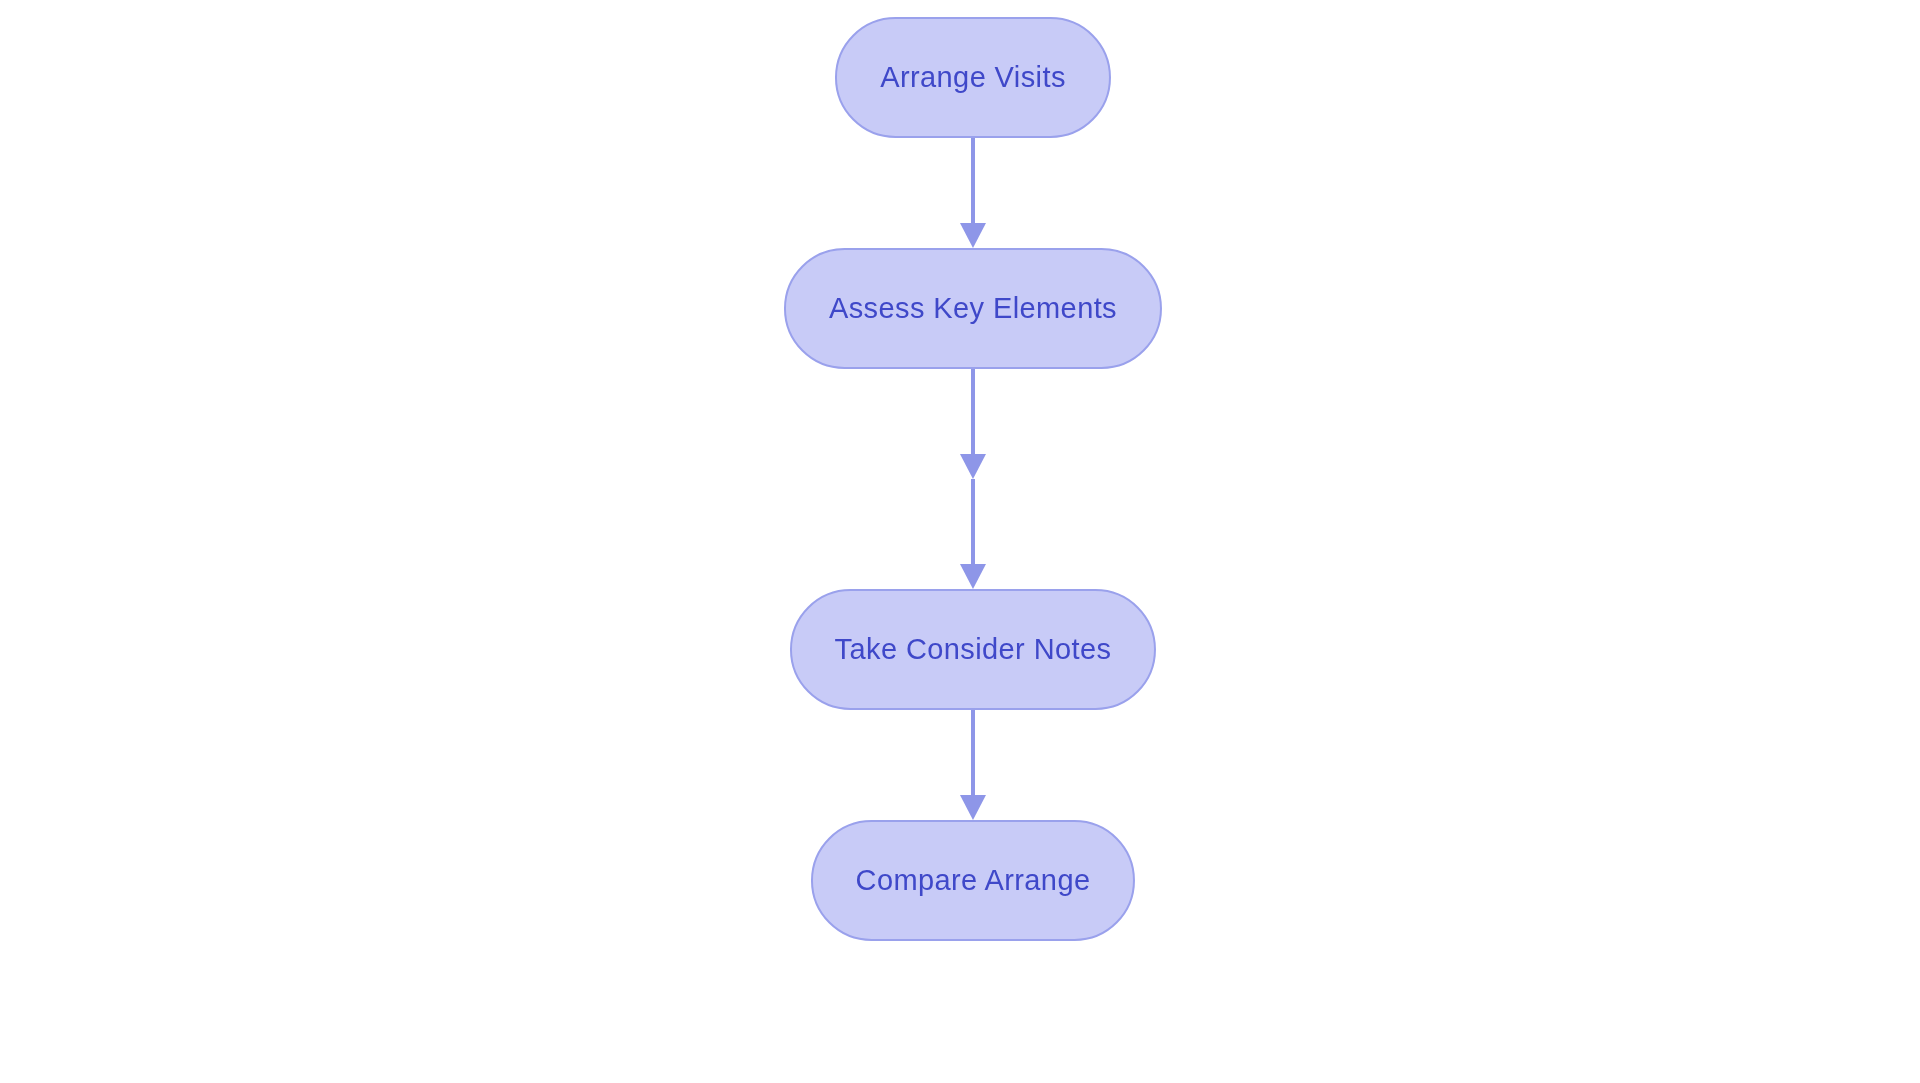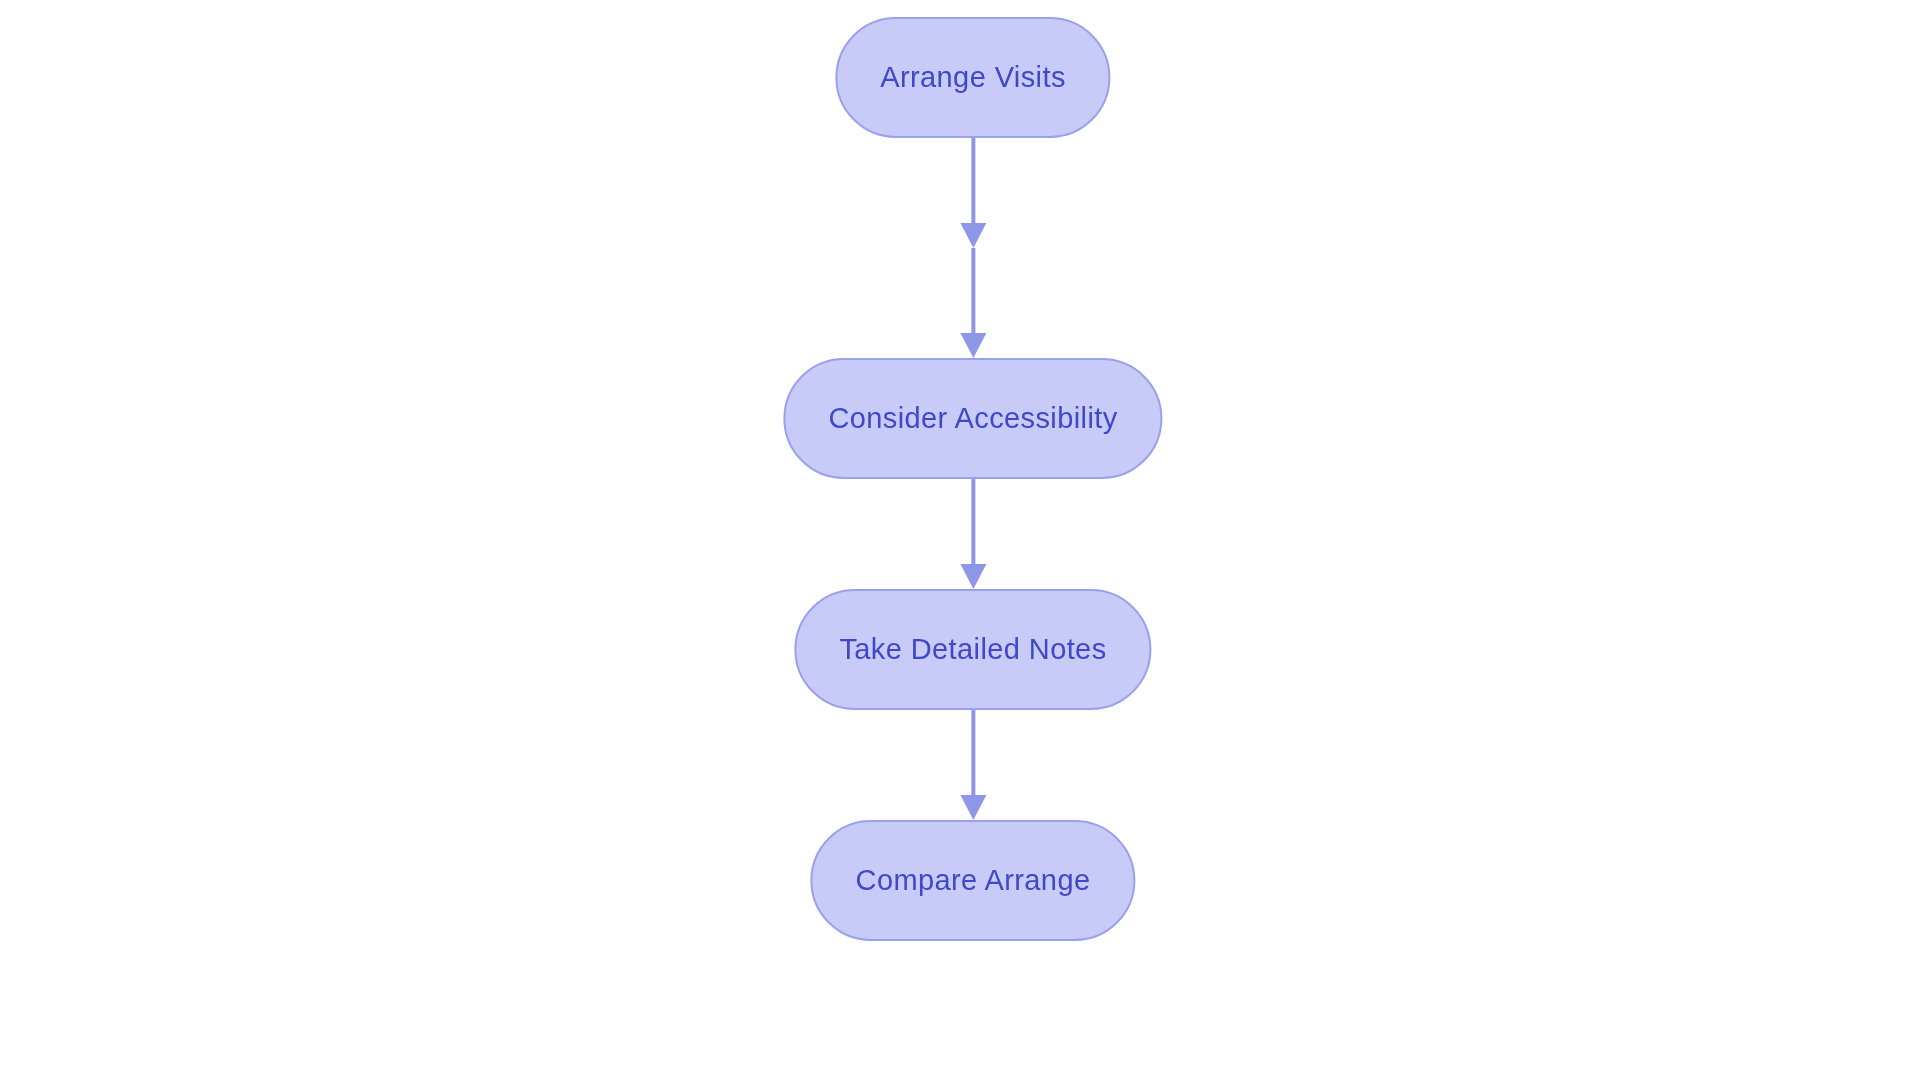--- a/index.html
+++ b/index.html
@@ -71,41 +71,41 @@
       <span class="node-label">Arrange Visits</span>
     </div>
 
     <div class="connector">
       <svg width="30" height="110" viewBox="0 0 30 110" aria-hidden="true">
         <line x1="15" y1="0" x2="15" y2="87"></line>
         <polygon points="2,85 28,85 15,110"></polygon>
       </svg>
     </div>
 
+    <div class="node">
+      <span class="node-label">Assess Key Elements</span>
+    </div>
+
+    <div class="connector">
+      <svg width="30" height="110" viewBox="0 0 30 110" aria-hidden="true">
+        <line x1="15" y1="0" x2="15" y2="87"></line>
+        <polygon points="2,85 28,85 15,110"></polygon>
+      </svg>
+    </div>
+
 
     <div class="connector">
       <svg width="30" height="110" viewBox="0 0 30 110" aria-hidden="true">
         <line x1="15" y1="0" x2="15" y2="87"></line>
         <polygon points="2,85 28,85 15,110"></polygon>
       </svg>
     </div>
 
     <div class="node">
-      <span class="node-label">Consider Accessibility</span>
-    </div>
-
-    <div class="connector">
-      <svg width="30" height="110" viewBox="0 0 30 110" aria-hidden="true">
-        <line x1="15" y1="0" x2="15" y2="87"></line>
-        <polygon points="2,85 28,85 15,110"></polygon>
-      </svg>
-    </div>
-
-    <div class="node">
-      <span class="node-label">Take Detailed Notes</span>
+      <span class="node-label">Take Consider Notes</span>
     </div>
 
     <div class="connector">
       <svg width="30" height="110" viewBox="0 0 30 110" aria-hidden="true">
         <line x1="15" y1="0" x2="15" y2="87"></line>
         <polygon points="2,85 28,85 15,110"></polygon>
       </svg>
     </div>
 
     <div class="node">

